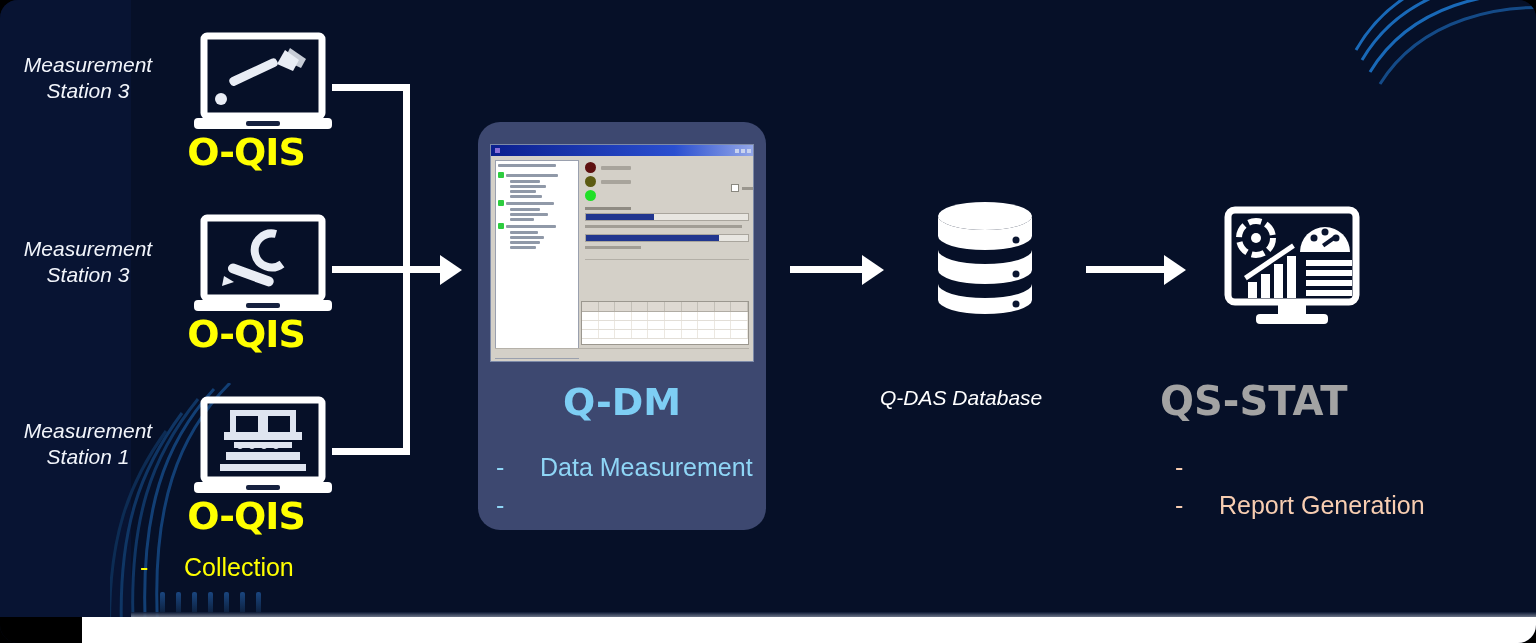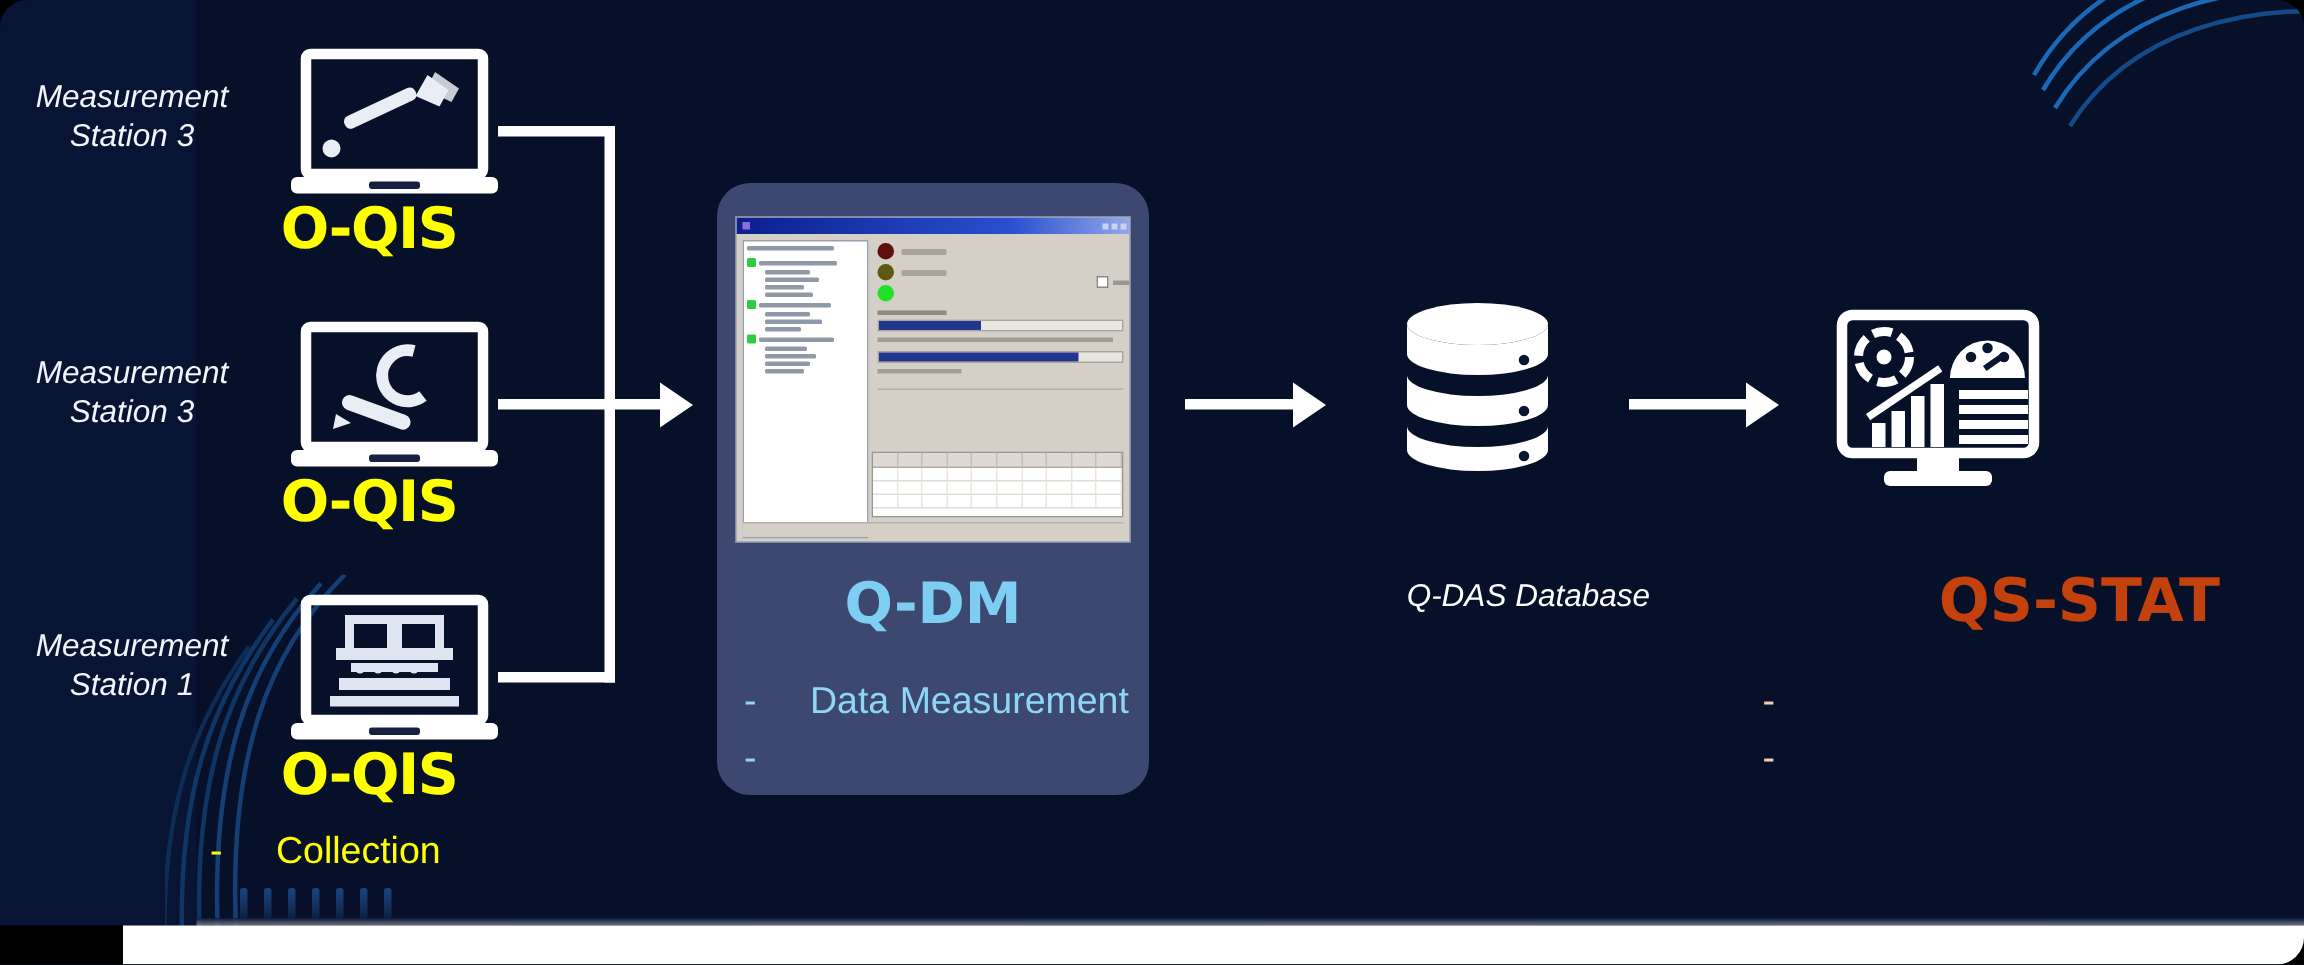--- a/index.html
+++ b/index.html
@@ -146,29 +146,29 @@
     font-family:"DejaVu Sans", sans-serif;
   }
   .bullets{position:absolute;font-size:25px;line-height:38px;}
   .bullets .row{display:flex;}
   .bullets .dash{width:44px;}
   .qdm-bullets{left:496px;top:448px;color:#8fd6f6;}
 
   
   .db{position:absolute;left:930px;top:200px;width:110px;height:120px;}
   .db-label{
-    position:absolute;left:880px;top:386px;width:220px;text-align:right;
+    position:absolute;left:880px;top:386px;width:220px;text-align:left;
     color:#ffffff;font-style:italic;font-size:21px;
   }
 
   
   .monitor{position:absolute;left:1222px;top:206px;width:140px;height:124px;}
   .qsstat-title{
-    position:absolute;left:1160px;top:378px;width:320px;text-align:right;
-    color:#c2410c;font-weight:bold;font-size:40px;
+    position:absolute;left:1160px;top:378px;width:320px;text-align:left;
+    color:#a3a3a3;font-weight:bold;font-size:40px;
     font-family:"DejaVu Sans", sans-serif;
   }
   .qsstat-bullets{left:1175px;top:448px;color:#f7cdb1;}
 
   .monitoring-bullet{
     position:absolute;left:140px;top:553px;font-size:25px;color:#ffff00;
   }
   .monitoring-bullet .row{display:flex;}
   .monitoring-bullet .dash{width:44px;}
 </style>
@@ -478,20 +478,21 @@
       <rect x="84" y="84" width="46" height="6"></rect>
     </g>
   </svg>
   <div class="qsstat-title">QS-STAT</div>
   <div class="bullets qsstat-bullets">
     <div class="row">
       <span class="dash">-</span>
     </div>
     <div class="row">
       <span class="dash">-</span>
+      <span>Report Generation</span>
     </div>
   </div>
 
   <div class="bg-bottom-rule"></div>
   <div class="bg-bottom-white"></div>
   <div class="bg-bottom-black"></div>
 
 </div>
 
 </body></html>

